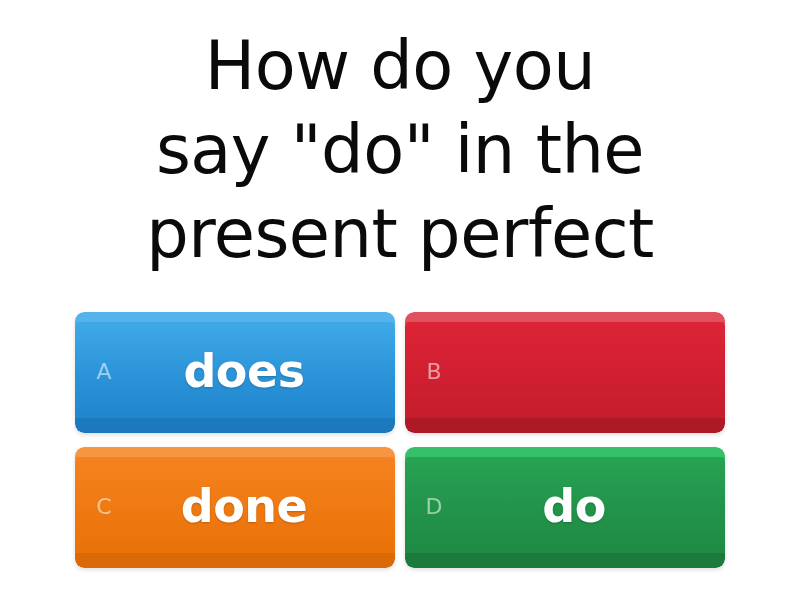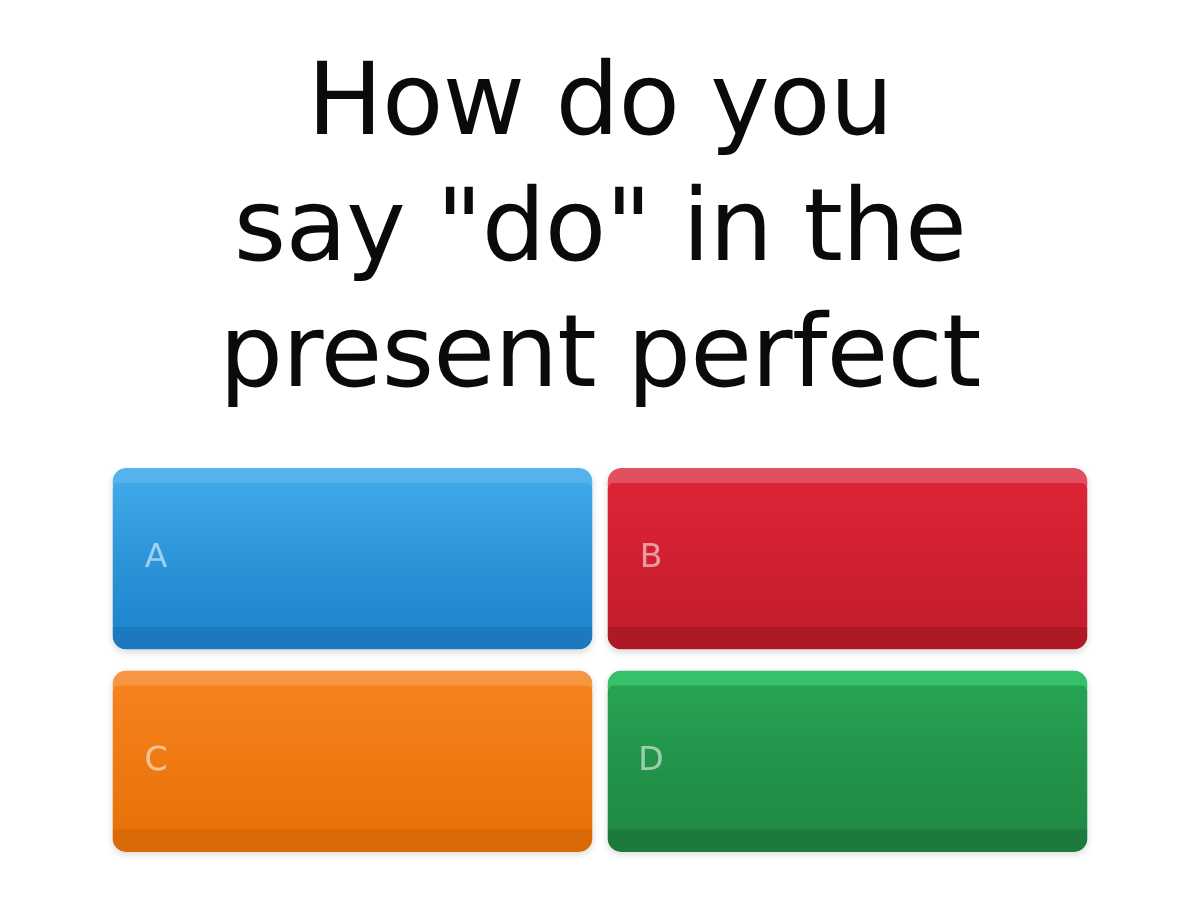--- a/index.html
+++ b/index.html
@@ -166,44 +166,47 @@
   </div>
 
   <div id="answers-grid">
 
     <button class="answer-button c-blue">
       <span class="btn-top"></span>
       <span class="btn-body"></span>
       <span class="btn-foot"></span>
       <span class="btn-content">
         <span class="btn-letter">A</span>
+        <span class="btn-label">does</span>
       </span>
     </button>
 
     <button class="answer-button c-red">
       <span class="btn-top"></span>
       <span class="btn-body"></span>
       <span class="btn-foot"></span>
       <span class="btn-content">
         <span class="btn-letter">B</span>
       </span>
     </button>
 
     <button class="answer-button c-orange">
       <span class="btn-top"></span>
       <span class="btn-body"></span>
       <span class="btn-foot"></span>
       <span class="btn-content">
         <span class="btn-letter">C</span>
+        <span class="btn-label">done</span>
       </span>
     </button>
 
     <button class="answer-button c-green">
       <span class="btn-top"></span>
       <span class="btn-body"></span>
       <span class="btn-foot"></span>
       <span class="btn-content">
         <span class="btn-letter">D</span>
+        <span class="btn-label">do</span>
       </span>
     </button>
 
   </div>
 </div>
 
 </body></html>

